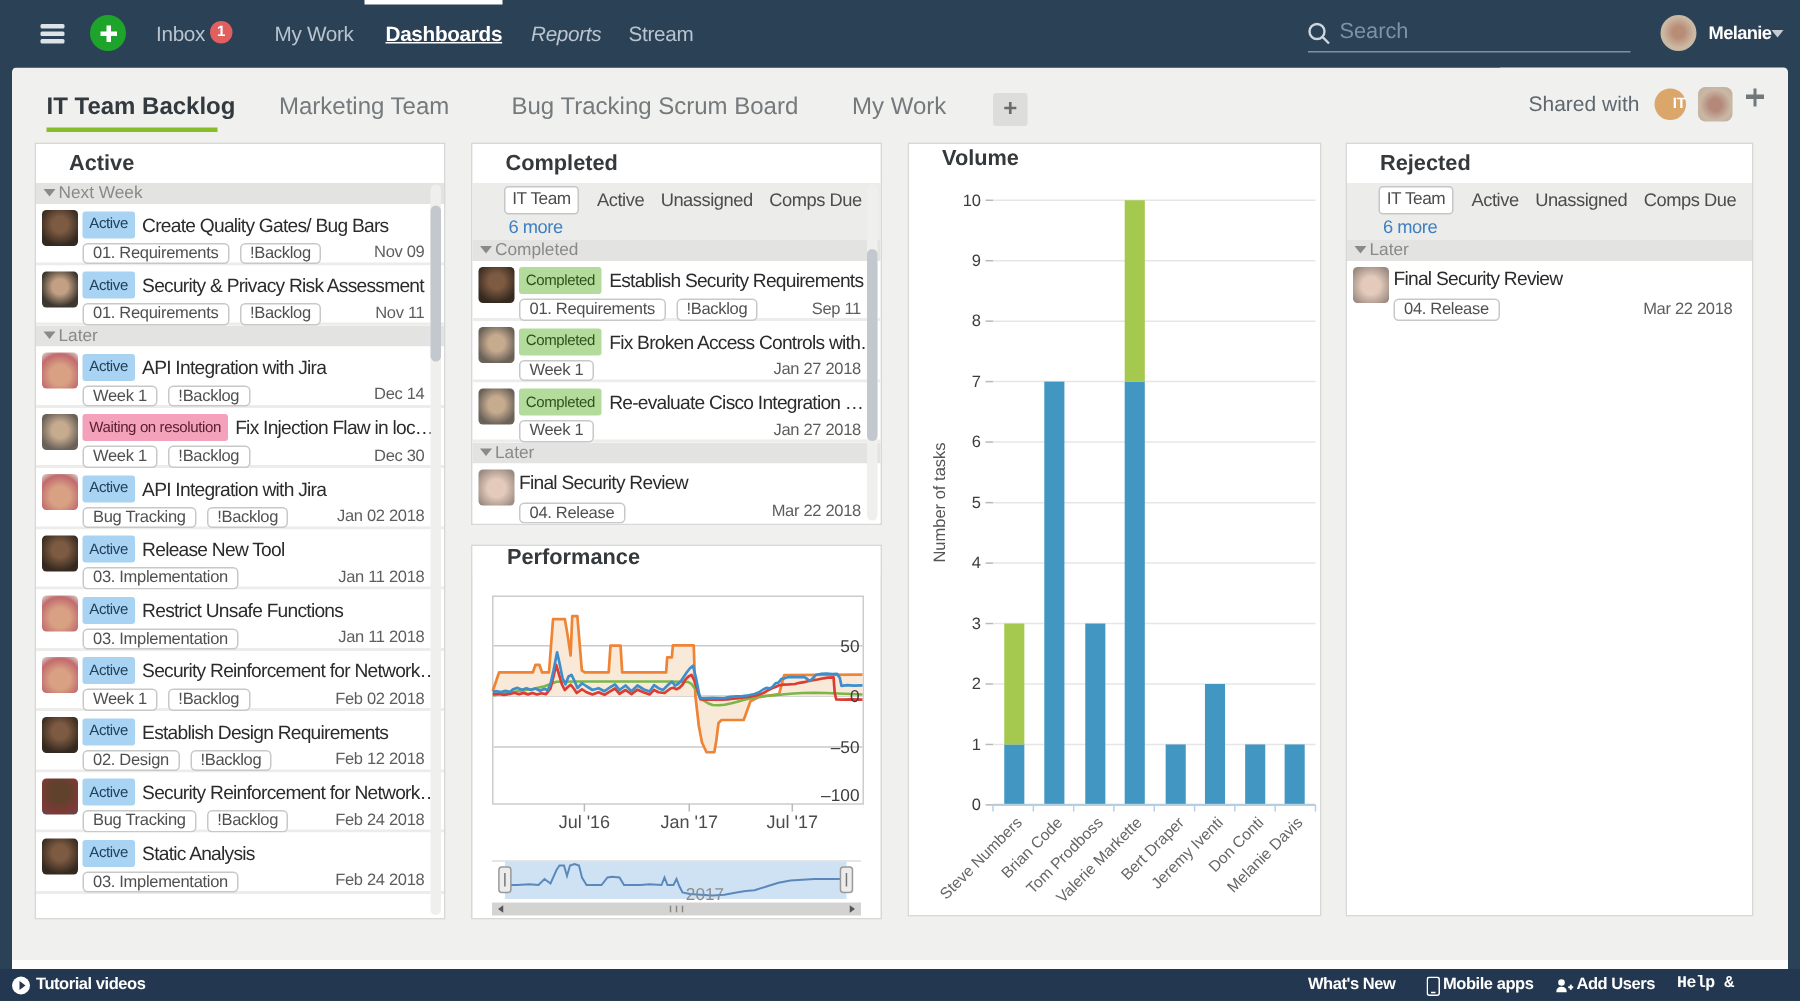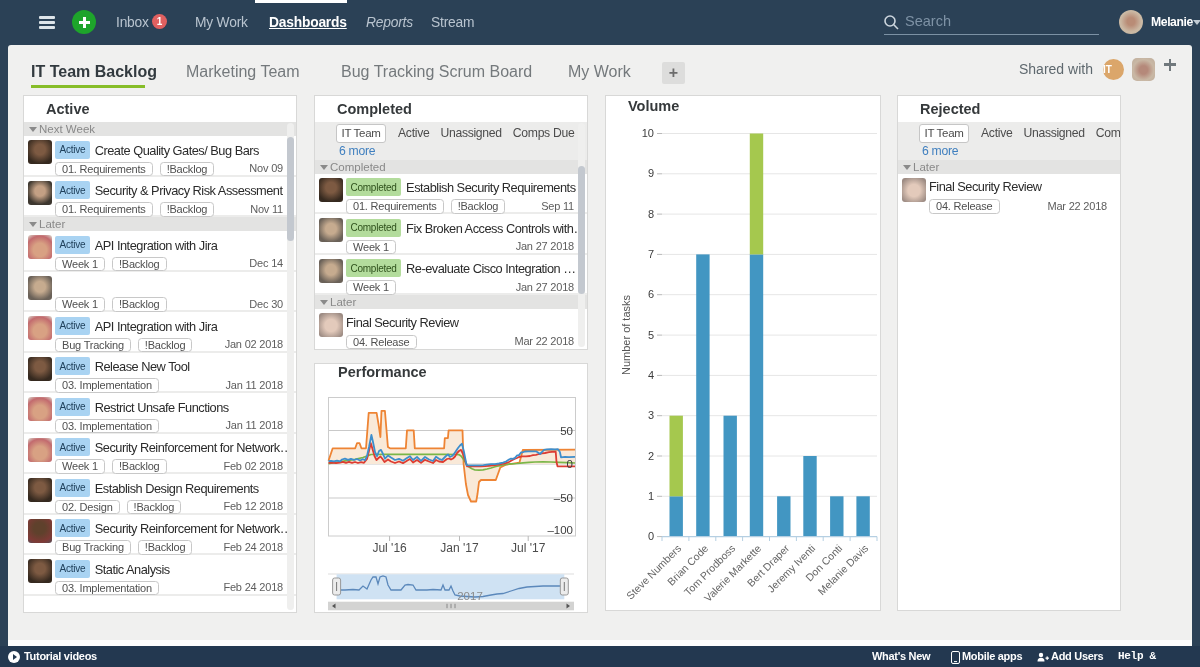--- a/index.html
+++ b/index.html
@@ -1,19 +1,19 @@
 <!DOCTYPE html>
 <html><head>
 <meta charset="utf-8">
 <style>
 * { margin:0; padding:0; box-sizing:border-box; }
 html,body { width:1200px; height:667px; overflow:hidden; font-family:"Liberation Sans",sans-serif; background:#2b4156; }
 .abs { position:absolute; }
 
-#nav { position:absolute; left:0; top:0; width:1000px; height:45px; background:#2b4156;margin-left:12px; }
+#nav { position:absolute; left:0; top:0; width:1000px; height:45px; background:#2b4156; }
 #navind { position:absolute; left:243px; top:0; width:92px; height:3px; background:#ffffff; }
 #burger { position:absolute; left:27px; top:16px; width:16px; height:14px; }
 #burger div { height:2.6px; background:#dde4e9; margin-bottom:2.6px; border-radius:1px;}
 #plusbtn { position:absolute; left:60px; top:10px; width:24px; height:24px; border-radius:50%; background:#1ea42b;}
 #plusbtn:before{content:""; position:absolute; left:10.6px; top:6.5px; width:3px; height:11px; background:#fff;}
 #plusbtn:after{content:""; position:absolute; left:6.5px; top:10.6px; width:11px; height:3px; background:#fff;}
 .navitem { position:absolute; top:0; height:45px; line-height:45px; font-size:13.8px; color:#b9c4cf; letter-spacing:-0.2px;}
 .navitem.on { color:#ffffff; font-weight:bold; }
 #badge { position:absolute; left:140px; top:14px; width:15px; height:15px; border-radius:50%; background:#e06060; color:#fff; font-size:10px; font-weight:bold; text-align:center; line-height:15px; }
 #searchline { position:absolute; left:872px; top:34px; width:215px; height:1px; background:#7c91a4; }
@@ -22,21 +22,21 @@
 #uname { position:absolute; left:1139px; top:0; height:45px; line-height:45px; color:#fff; font-size:12.2px; font-weight:bold; letter-spacing:-0.4px;}
 #ucaret { position:absolute; left:1181px; top:20px; width:0; height:0; border-left:4.5px solid transparent; border-right:4.5px solid transparent; border-top:5.5px solid #c3ccd4; }
 
 #panel { position:absolute; left:8px; top:45px; width:1184px; height:600px; background:#f0f0ef; border-radius:3px 3px 0 0; }
 
 .dtab { position:absolute; top:45px; height:50px; line-height:54px; font-size:16px; color:#74797c; }
 .dtab.on { color:#323a3f; font-weight:bold; }
 #tabu { position:absolute; left:31px; top:84.5px; width:114px; height:3.2px; background:#86bd28; }
 #tabplus { position:absolute; left:662px; top:62px; width:23px; height:22px; background:#dddddc; color:#6c6c6c; text-align:center; line-height:21px; font-size:16px; font-weight:bold; border-radius:2px;}
 #sharedwith { position:absolute; left:1019px; top:45px; height:50px; line-height:49px; font-size:14px; color:#5e686e; }
-#itav { position:absolute; left:1103px; top:59px; width:21px; height:21px; border-radius:50%; background:#dba66a; color:#fff; font-size:10px; font-weight:bold; text-align:left; line-height:21px; }
+#itav { position:absolute; left:1103px; top:59px; width:21px; height:21px; border-radius:50%; background:#dba66a; color:#fff; font-size:10px; font-weight:bold; text-align:right; line-height:21px; }
 #phav { position:absolute; left:1132px; top:58px; width:23px; height:23px; border-radius:5px; background:radial-gradient(circle at 50% 52%, #b5897a 25%, #c9b8a5 62%, #bfae9c 100%); }
 #shplus { position:absolute; left:1163px; top:58px; width:14px; height:14px; color:#70787c;}
 #shplus:before{content:""; position:absolute; left:5.5px; top:0.5px; width:2.6px; height:12px; background:#70787c;}
 #shplus:after{content:""; position:absolute; left:0.8px; top:5.2px; width:12px; height:2.6px; background:#70787c;}
 
 .widget { position:absolute; background:#fff; border:1px solid #d8d8d7; overflow:hidden; }
 .whead { height:26px; line-height:26px; padding-left:22px; font-size:14.5px; font-weight:bold; color:#35393b; background:#fff; }
 .wfilter { background:#ececeb; font-size:12.5px; color:#4c4c4c; padding-left:21px; position:relative; white-space:nowrap;}
 .fbtn { display:inline-block; background:#fff; border:1px solid #c6c6c6; border-radius:3px; font-size:11.5px; color:#4c4c4c; padding:0 4.5px; height:19px; line-height:17px; margin-right:12px; vertical-align:middle; letter-spacing:-0.3px;}
 .flink { display:inline-block; margin-right:11px; vertical-align:middle; font-size:12.2px; letter-spacing:-0.3px;}
@@ -129,20 +129,21 @@
   </div>
   <div class="sechead"><span class="tri"></span>Later</div>
   <div class="task">
     <div class="tava av3"></div>
     <div class="tline1"><span class="chip c-act">Active</span><span class="ttitle">API Integration with Jira</span></div>
     <div class="tline2"><span class="tag">Week 1</span><span class="tag">!Backlog</span></div>
     <div class="tdate">Dec 14</div>
   </div>
   <div class="task">
     <div class="tava av4"></div>
+    <div class="tline1"><span class="chip c-wait">Waiting on resolution</span><span class="ttitle">Fix Injection Flaw in loc…</span></div>
     <div class="tline2"><span class="tag">Week 1</span><span class="tag">!Backlog</span></div>
     <div class="tdate">Dec 30</div>
   </div>
   <div class="task">
     <div class="tava av3"></div>
     <div class="tline1"><span class="chip c-act">Active</span><span class="ttitle">API Integration with Jira</span></div>
     <div class="tline2"><span class="tag">Bug Tracking</span><span class="tag">!Backlog</span></div>
     <div class="tdate">Jan 02 2018</div>
   </div>
   <div class="task">
@@ -334,21 +335,21 @@
       <text x="130" y="453" transform="rotate(-45 130 453)">Tom Prodboss</text>
       <text x="156" y="453" transform="rotate(-45 156 453)">Valerie Markette</text>
       <text x="184" y="453" transform="rotate(-45 184 453)">Bert Draper</text>
       <text x="210" y="453" transform="rotate(-45 210 453)">Jeremy Iventi</text>
       <text x="237" y="453" transform="rotate(-45 237 453)">Don Conti</text>
       <text x="263" y="453" transform="rotate(-45 263 453)">Melanie Davis</text>
     </g>
   </svg>
 </div>
 
-<div class="widget" id="w5" style="left:897px; top:95px; width:224px; height:516px;">
+<div class="widget" id="w5" style="left:897px; top:95px; width:272px; height:516px;">
   <div class="whead">Rejected</div>
   <div class="wfilter" style="height:37.5px; padding-top:2px;">
     <div style="height:19px; line-height:19px;"><span class="fbtn">IT Team</span><span class="flink">Active</span><span class="flink">Unassigned</span><span class="flink">Comps Due</span></div>
     <div style="height:16px; line-height:14px;"><span class="flink fmore" style="margin-left:3px;">6 more</span></div>
   </div>
   <div class="sechead"><span class="tri"></span>Later</div>
   <div class="task last">
     <div class="tava av5"></div>
     <div class="tline1"><span class="ttitle">Final Security Review</span></div>
     <div class="tline2"><span class="tag">04. Release</span></div>

